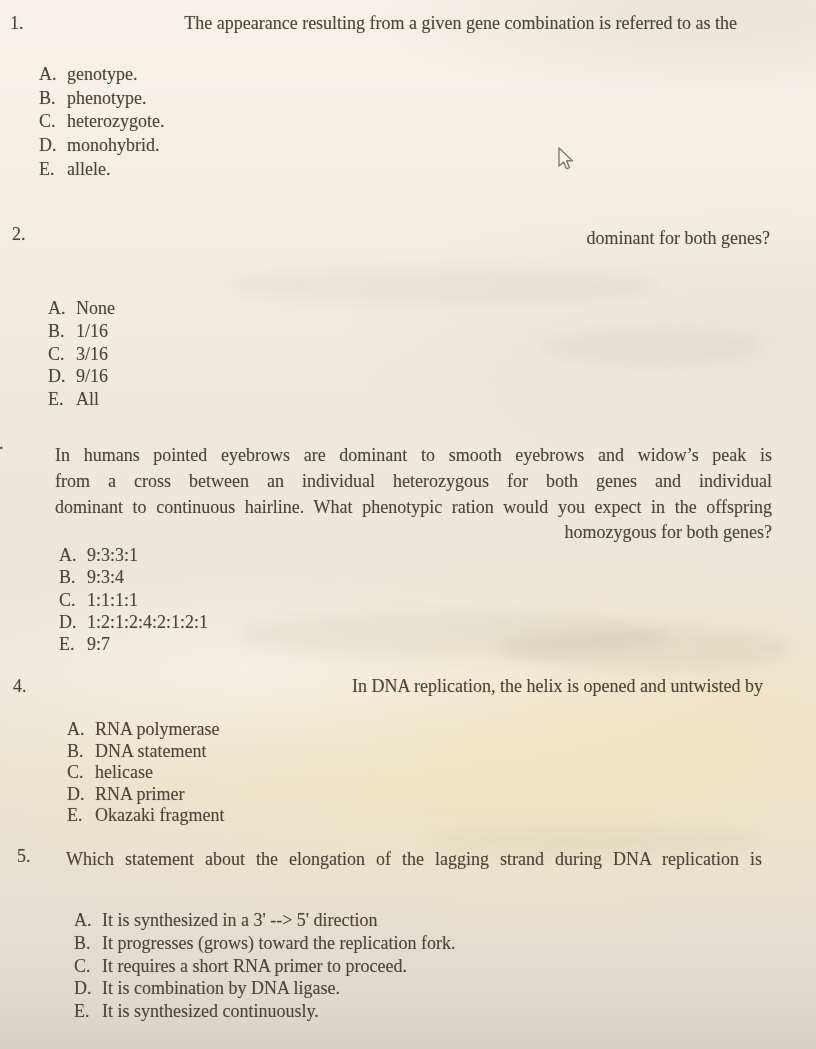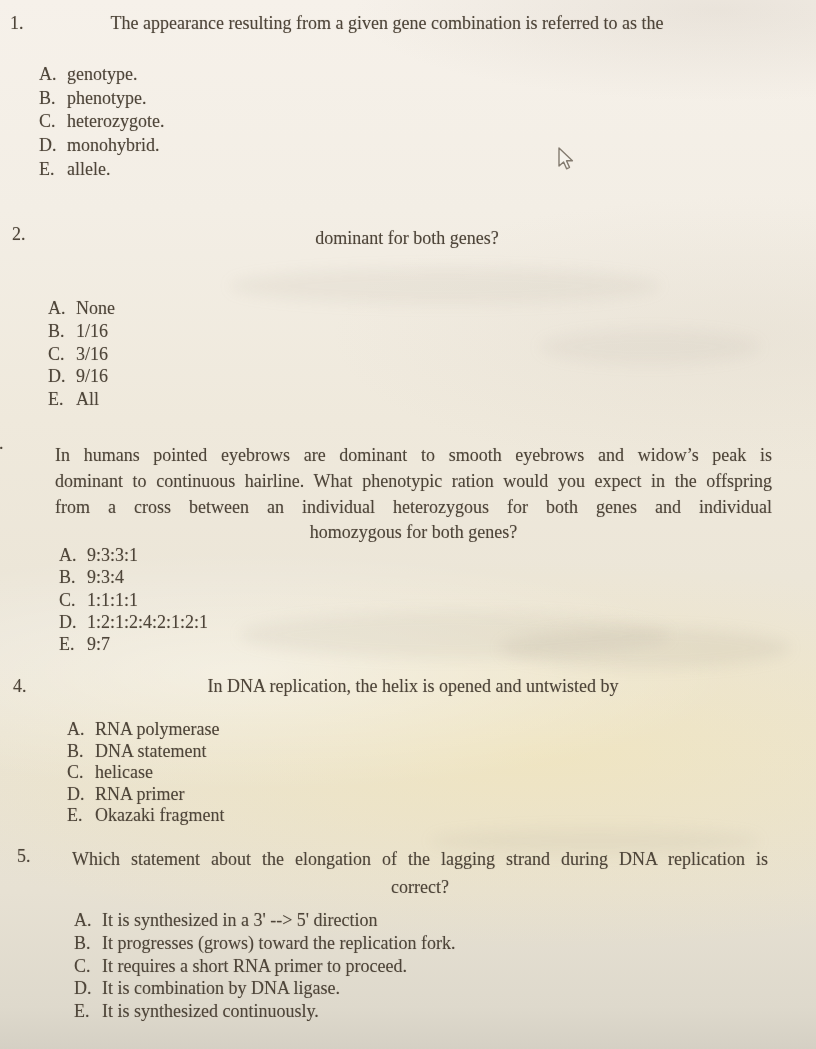--- a/index.html
+++ b/index.html
@@ -20,36 +20,36 @@
   .s1{left:230px;top:268px;width:430px;height:36px;background:rgba(170,160,140,0.10);}
   .s2{left:540px;top:330px;width:220px;height:34px;background:rgba(170,160,140,0.09);}
   .s3{left:240px;top:612px;width:430px;height:46px;background:rgba(165,155,135,0.11);}
   .s4{left:500px;top:628px;width:290px;height:40px;background:rgba(160,150,130,0.12);}
   .s5{left:430px;top:828px;width:330px;height:26px;background:rgba(170,160,142,0.10);}
   .q{position:absolute;left:0;width:816px;color:#4e4539;}
   .qnum{position:absolute;top:0;font-size:18px;line-height:21px;}
   .qtext{position:absolute;top:0;font-size:18px;}
   .qtext div{white-space:nowrap;}
   .jl{text-align:justify;text-align-last:justify;white-space:normal !important;}
-  .ll{text-align:center;}
+  .ll{text-align:right;}
   .opts{position:absolute;}
   .orow{display:flex;font-size:18px;}
   .olet{width:28px;flex:none;}
   .otxt{flex:none;white-space:nowrap;}
   .txtsoft{text-shadow:0 0 1px rgba(80,70,58,0.35);}
   
   #q1{top:13px;} #q1 .qnum{left:10px;} #q1 .qtext{left:37px;width:700px;line-height:21px;}
   #q1 .opts{left:39px;top:50px;} #q1 .orow{line-height:23.7px;}
   #q2{top:224px;} #q2 .qnum{left:12px;} #q2 .qtext{left:44px;width:726px;line-height:29px;}
   #q2 .opts{left:48px;top:73px;} #q2 .orow{line-height:22.8px;}
   #q3{top:433px;} #q3 .qnum{left:-10px;} #q3 .qtext{left:55px;width:717px;line-height:25.8px;margin-top:10px;}
   #q3 .opts{left:59px;top:111px;} #q3 .orow{line-height:22.3px;}
   #q4{top:676px;} #q4 .qnum{left:13px;} #q4 .qtext{left:63px;width:700px;line-height:21px;}
   #q4 .opts{left:67px;top:43px;} #q4 .orow{line-height:21.6px;}
-  #q5{top:846px;} #q5 .qnum{left:17px;} #q5 .qtext{left:72px;width:696px;line-height:27.5px;}
+  #q5{top:846px;} #q5 .qnum{left:17px;} #q5 .qtext{left:66px;width:696px;line-height:27.5px;}
   #q5 .opts{left:74px;top:63px;} #q5 .orow{line-height:22.8px;}
   .cursor{position:absolute;left:556px;top:147px;width:22px;height:26px;}
 </style>
 </head>
 <body>
 
 <div class="paper"></div>
 <div class="smudge s1"></div>
 <div class="smudge s2"></div>
 <div class="smudge s3"></div>
@@ -111,22 +111,22 @@
         <span class="olet">E.</span>
         <span class="otxt">All</span>
       </div>
   </div>
 </div>
 
 <div class="q txtsoft" id="q3">
   <span class="qnum">3.</span>
   <div class="qtext">
     <div class="jl">In humans pointed eyebrows are dominant to smooth eyebrows and widow’s peak is</div>
+    <div class="jl">from a cross between an individual heterozygous for both genes and individual</div>
     <div class="jl">dominant to continuous hairline. What phenotypic ration would you expect in the offspring</div>
-    <div class="jl">from a cross between an individual heterozygous for both genes and individual</div>
     <div class="ll">homozygous for both genes?</div>
   </div>
   <div class="opts">
     <div class="orow">
         <span class="olet">A.</span>
         <span class="otxt">9:3:3:1</span>
       </div>
     <div class="orow">
         <span class="olet">B.</span>
         <span class="otxt">9:3:4</span>
@@ -172,21 +172,20 @@
         <span class="olet">E.</span>
         <span class="otxt">Okazaki fragment</span>
       </div>
   </div>
 </div>
 
 <div class="q txtsoft" id="q5">
   <span class="qnum">5.</span>
   <div class="qtext">
     <div class="jl">Which statement about the elongation of the lagging strand during DNA replication is</div>
-    <div class="ll">correct?</div>
   </div>
   <div class="opts">
     <div class="orow">
         <span class="olet">A.</span>
         <span class="otxt">It is synthesized in a 3' --&gt; 5' direction</span>
       </div>
     <div class="orow">
         <span class="olet">B.</span>
         <span class="otxt">It progresses (grows) toward the replication fork.</span>
       </div>

